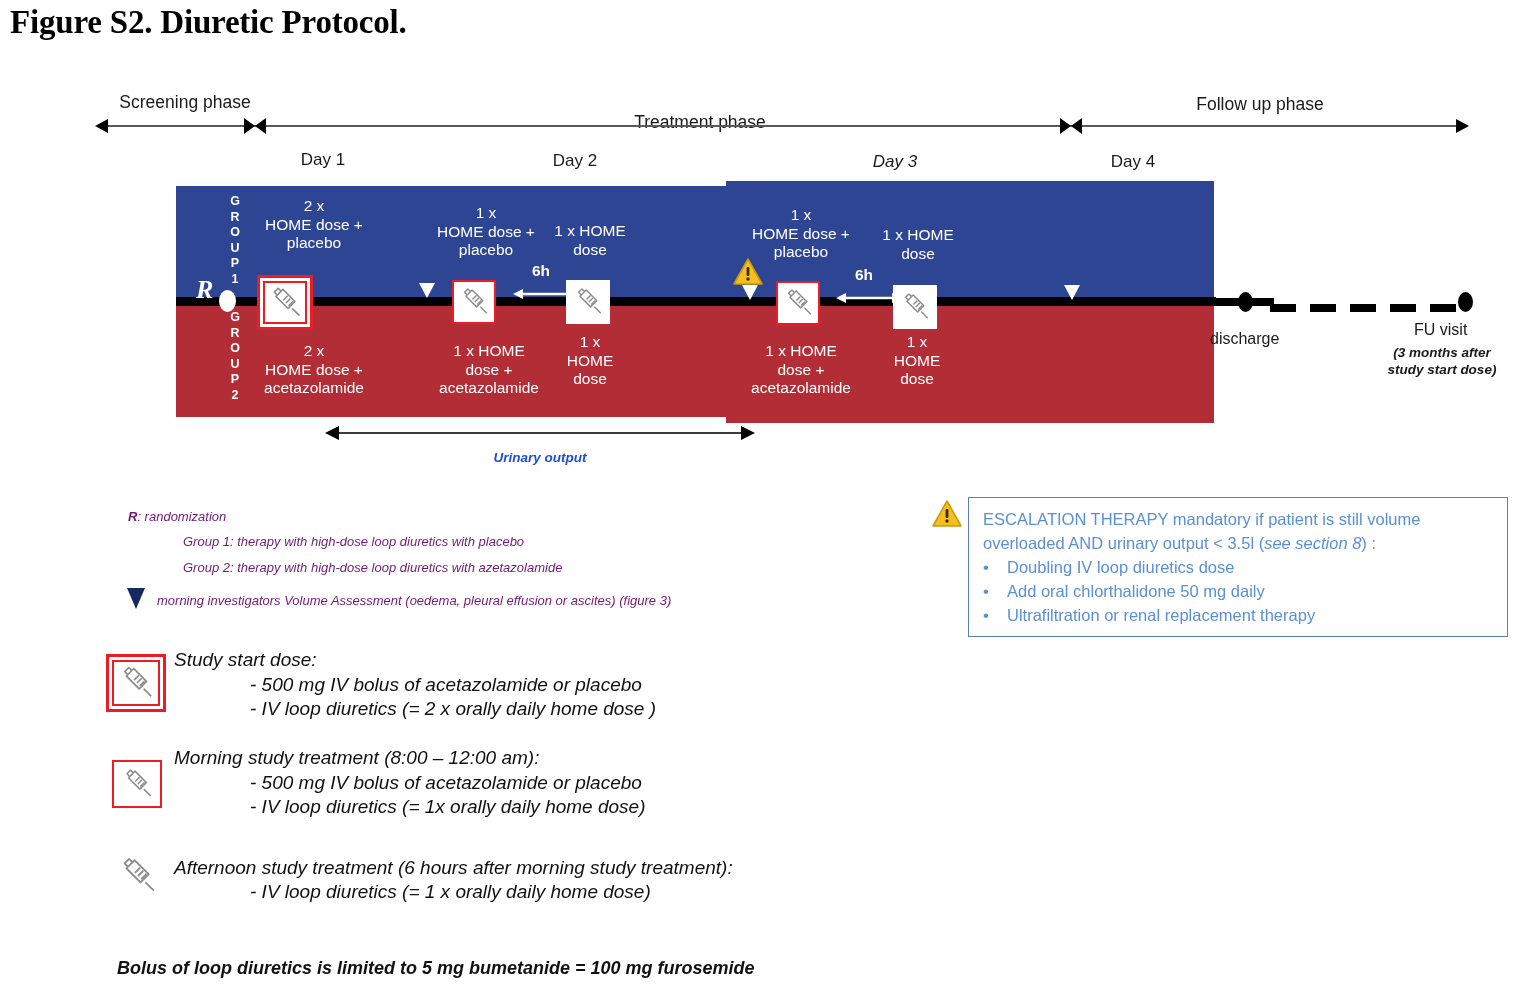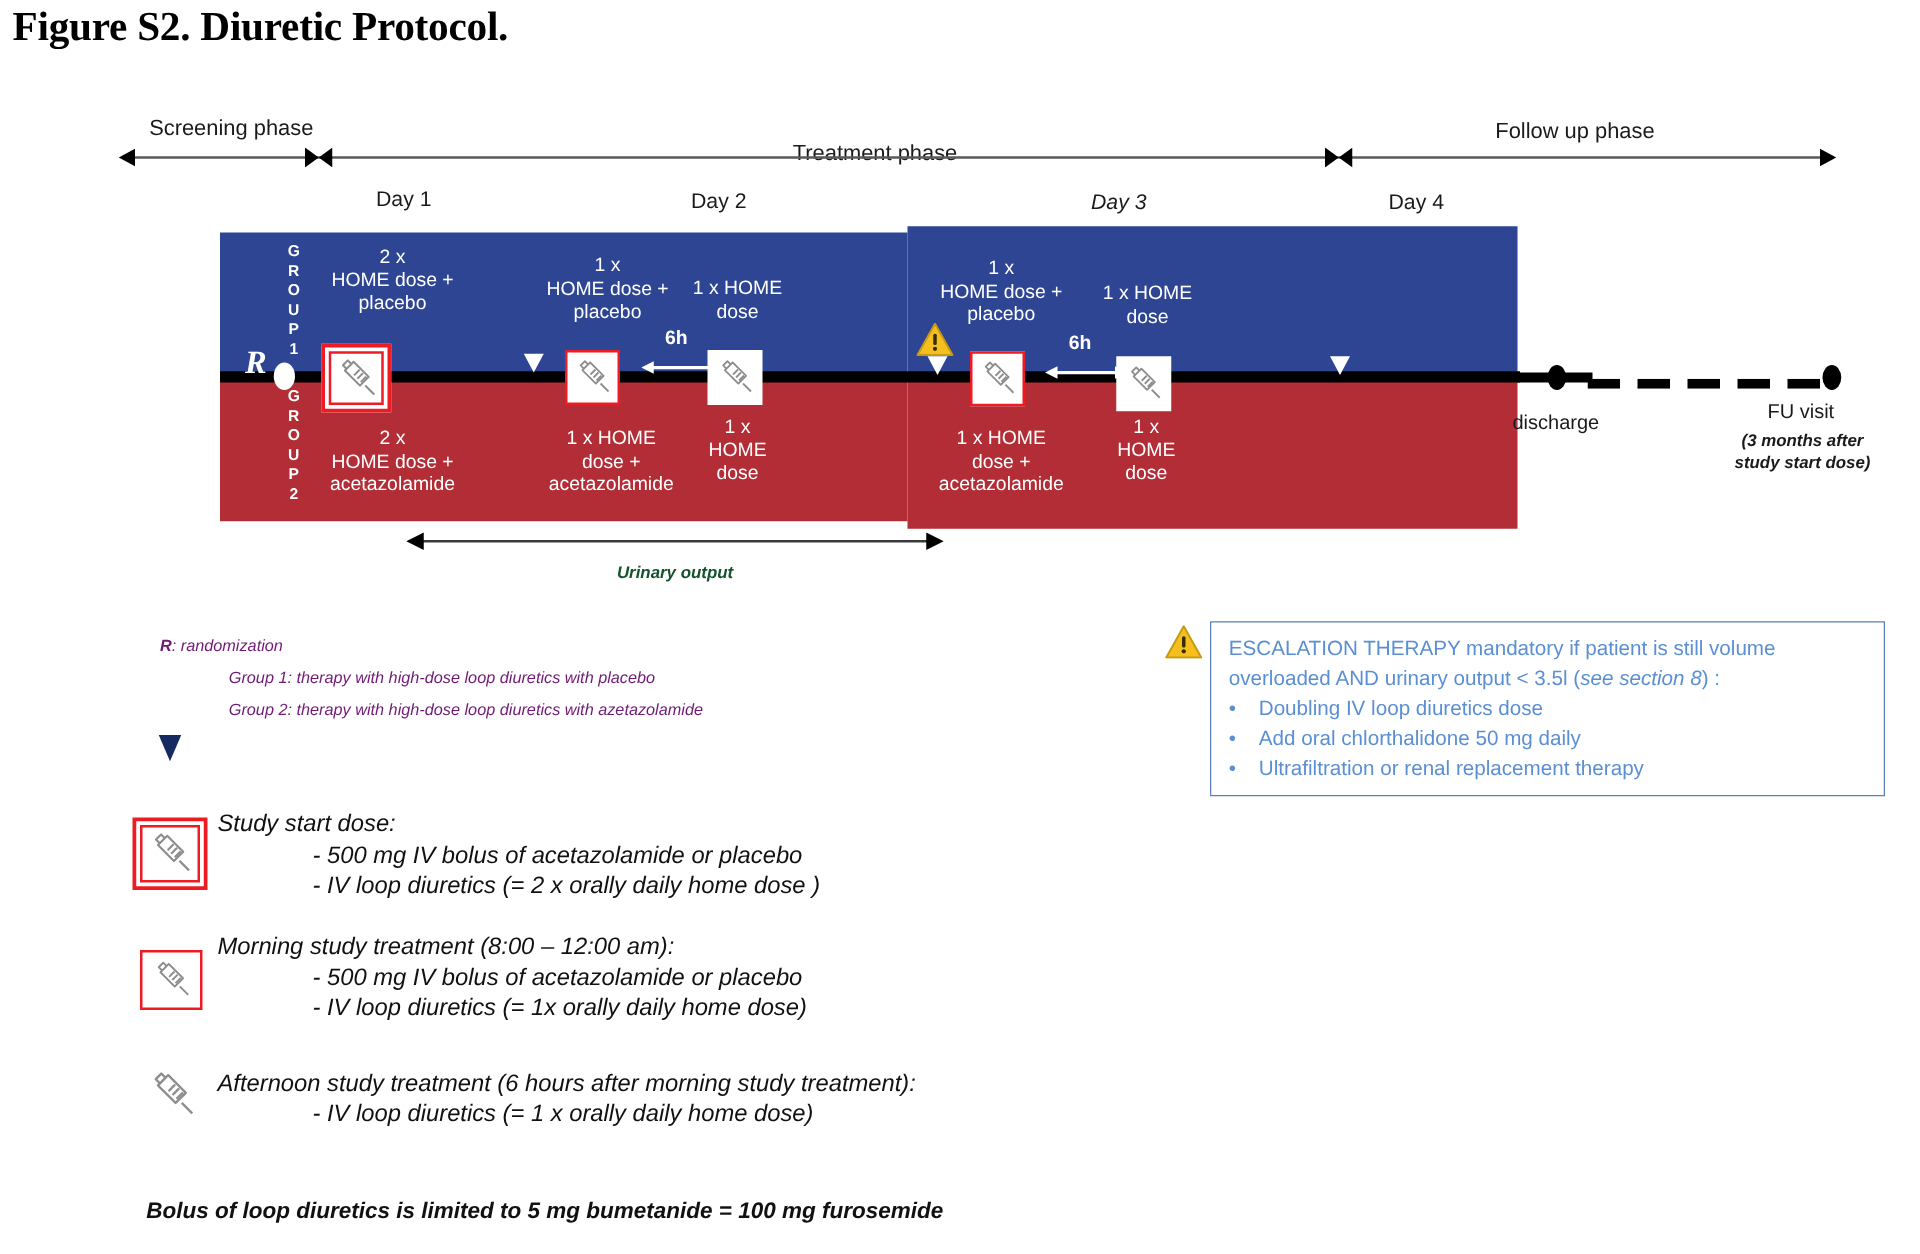--- a/index.html
+++ b/index.html
@@ -85,21 +85,21 @@
 
   
   .node-dot { width:15px;height:20px;border-radius:50%;background:#000; }
   .lbl-dark { font-size:16px; color:#1a1a1a; white-space:nowrap; }
   .lbl-ital {
     font-size:13.5px; color:#1a1a1a; font-style:italic; font-weight:bold;
     text-align:center; line-height:17px; white-space:pre-line;
   }
 
   
-  .uo-label { font-size:13.5px; font-style:italic; font-weight:bold; color:#14532d; }
+  .uo-label { font-size:13.5px; font-style:italic; font-weight:bold; color:#1d4ed8; }
 
   
   .leg-ital {
     font-style:italic; font-size:13px; color:#701a75; line-height:24px; white-space:nowrap;
   }
   .leg-ital b { font-weight:bold; font-style:italic; }
   .leg-small {
     font-style:italic; font-size:19px; color:#111; line-height:24px; white-space:nowrap;
   }
   .leg-bold-foot {
@@ -340,20 +340,21 @@
 
 <div class="abs" style="left:0;top:0;width:960px;height:1003px;">
 
   <div class="abs leg-ital" style="left:128px;top:505px;">
     <b>R</b><span>: randomization</span>
   </div>
   <div class="abs leg-ital" style="left:183px;top:530px;">Group 1: therapy with high-dose loop diuretics with placebo</div>
   <div class="abs leg-ital" style="left:183px;top:556px;">Group 2: therapy with high-dose loop diuretics with azetazolamide</div>
 
   <div class="abs tri-navy" style="left:127px;top:588px;"></div>
+  <div class="abs leg-ital" style="left:157px;top:589px;">morning investigators Volume Assessment (oedema, pleural effusion or ascites)  (figure 3)</div>
 
   <div class="abs" style="left:106px;top:654px;width:60px;height:58px;border:3px solid #ed1c24;padding:3px;background:#fff;">
     <div style="width:100%;height:100%;border:2.5px solid #ed1c24;display:flex;align-items:center;justify-content:center;">
       <svg width="38" height="38" viewBox="0 0 40 40">
         <g stroke="#8d8d8d" stroke-width="1.8" fill="#ffffff" stroke-linejoin="round">
           <rect x="9" y="6" width="9" height="6" transform="rotate(45 13.5 9)"></rect>
           <rect x="11" y="10" width="19" height="11" transform="rotate(45 20.5 15.5)"></rect>
           <line x1="28" y1="26" x2="36" y2="34"></line>
           <line x1="18" y1="17" x2="23" y2="12"></line>
           <line x1="21" y1="20" x2="26" y2="15"></line>

